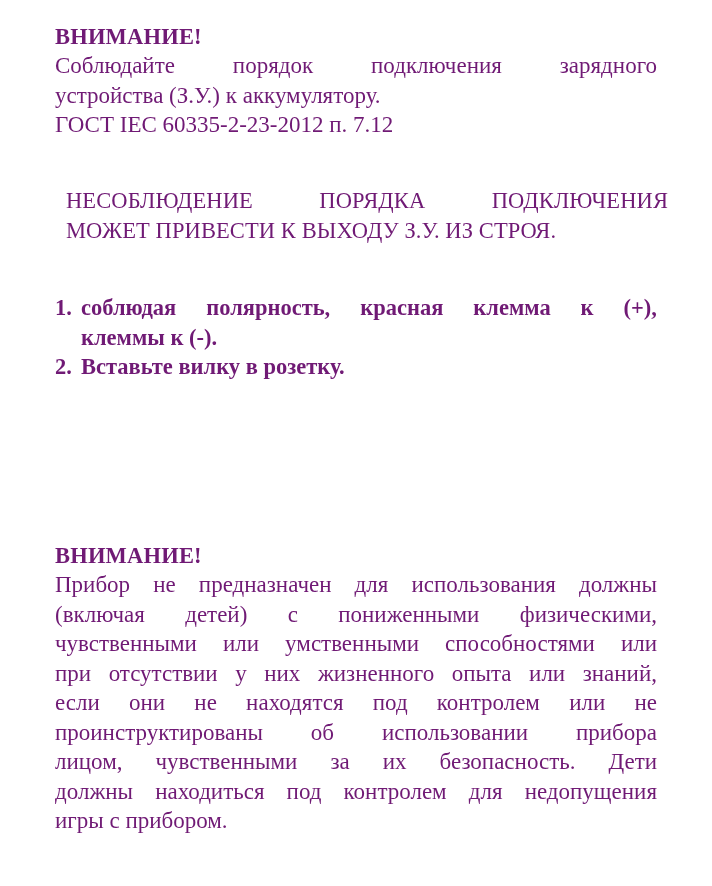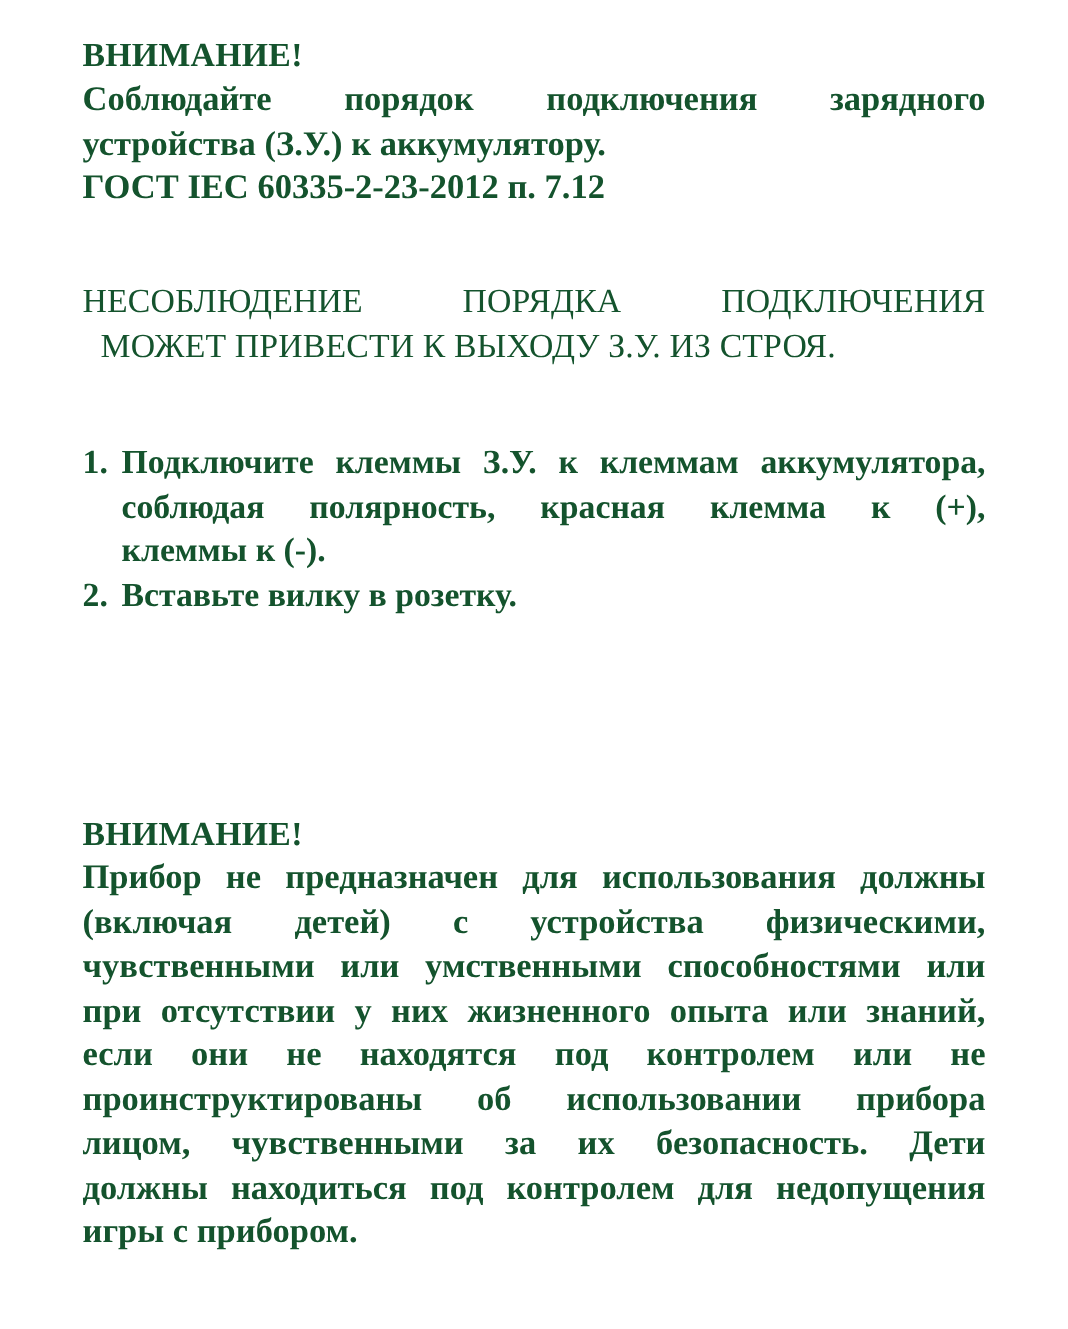--- a/index.html
+++ b/index.html
@@ -8,21 +8,21 @@
     padding: 0;
     background: #ffffff;
   }
   .page {
     position: relative;
     width: 712px;
     height: 886px;
     background: #ffffff;
     overflow: hidden;
     font-family: "Liberation Serif", "DejaVu Serif", serif;
-    color: #14532d;
+    color: #701a75;
     -webkit-font-smoothing: antialiased;
   }
   .content {
     position: absolute;
     left: 55px;
     top: 0;
     width: 602px;
   }
 
   
@@ -40,41 +40,39 @@
     font-size: 23px;
     line-height: 29.5px;
     text-align: justify;
     text-justify: inter-word;
   }
   .para .ln {
     display: block;
     text-align: justify;
     text-align-last: justify;
     white-space: nowrap;
-    font-weight: bold;
   }
   .para .ln.last {
     text-align-last: left;
   }
 
   
   .caps {
     font-size: 22.5px;
     line-height: 30px;
     letter-spacing: 0.1px;
   }
   .caps .ln {
     display: block;
     text-align: justify;
     text-align-last: justify;
     white-space: nowrap;
   }
   .caps .ln.last {
     text-align-last: left;
-    margin-left: 12px;
   }
 
   
   .numlist {
     font-size: 22.5px;
     font-weight: bold;
     line-height: 29.5px;
   }
   .numitem {
     display: flex;
@@ -96,21 +94,21 @@
     text-align: justify;
     text-align-last: justify;
     white-space: nowrap;
   }
   .numitem .itext .ln.last {
     text-align-last: left;
   }
 
   
   .pos-b1 { position: absolute; top: 22px;  left: 0; }
-  .pos-b2 { position: absolute; top: 186px; left: 0; }
+  .pos-b2 { position: absolute; top: 186px; left: 11px; }
   .pos-b3 { position: absolute; top: 293px; left: 0; }
   .pos-b4 { position: absolute; top: 541px; left: 0; }
 </style>
 </head>
 <body>
 
 <div class="page">
   <div class="content">
 
     <div class="block pos-b1">
@@ -127,40 +125,39 @@
         <span class="ln">НЕСОБЛЮДЕНИЕ ПОРЯДКА ПОДКЛЮЧЕНИЯ</span>
         <span class="ln last">МОЖЕТ ПРИВЕСТИ К ВЫХОДУ З.У. ИЗ СТРОЯ.</span>
       </div>
     </div>
 
     <div class="block pos-b3 numlist">
 
       <div class="numitem">
         <span class="marker">1.</span>
         <span class="itext">
-          <span class="ln">Подключите клеммы З.У. к клеммам аккумулятора,</span>
           <span class="ln">соблюдая полярность, красная клемма к (+),</span>
           <span class="ln last">клеммы к (-).</span>
         </span>
       </div>
 
       <div class="numitem">
         <span class="marker">2.</span>
         <span class="itext">
           <span class="ln last">Вставьте вилку в розетку.</span>
         </span>
       </div>
 
     </div>
 
     <div class="block pos-b4">
       <div class="heading">ВНИМАНИЕ!</div>
       <div class="para">
         <span class="ln">Прибор не предназначен для использования должны</span>
-        <span class="ln">(включая детей) с устройства физическими,</span>
+        <span class="ln">(включая детей) с пониженными физическими,</span>
         <span class="ln">чувственными или умственными способностями или</span>
         <span class="ln">при отсутствии у них жизненного опыта или знаний,</span>
         <span class="ln">если они не находятся под контролем или не</span>
         <span class="ln">проинструктированы об использовании прибора</span>
         <span class="ln">лицом, чувственными за их безопасность. Дети</span>
         <span class="ln">должны находиться под контролем для недопущения</span>
         <span class="ln last">игры с прибором.</span>
       </div>
     </div>
 

